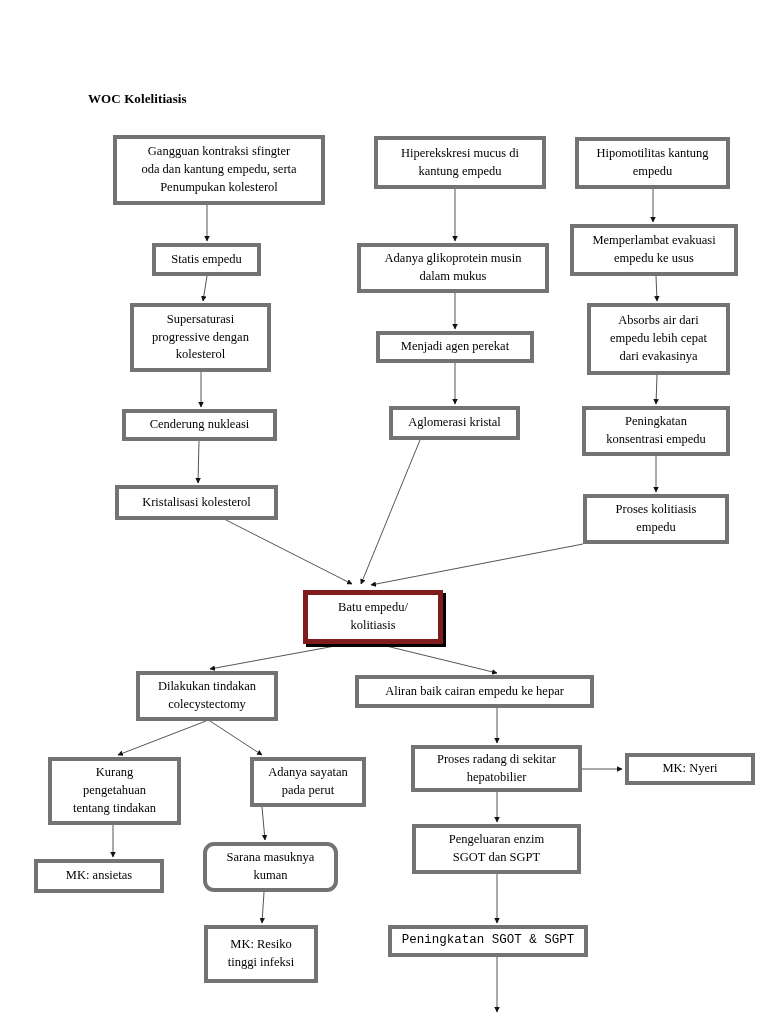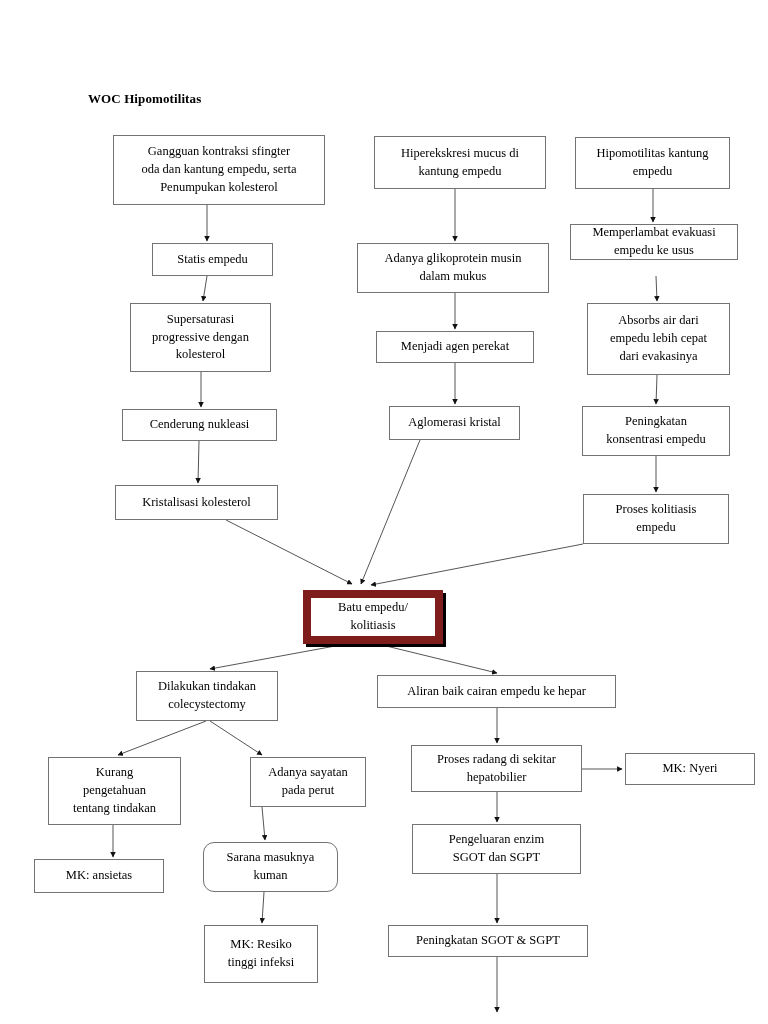--- a/index.html
+++ b/index.html
@@ -30,49 +30,49 @@
     top: 91px;
     font-size: 13px;
     font-weight: bold;
     letter-spacing: 0.1px;
     color: #000000;
     white-space: nowrap;
   }
   .node {
     position: absolute;
     box-sizing: border-box;
-    border: 1px solid #737373;
+    border: 4px solid #737373;
     background: #ffffff;
     color: #000000;
     font-size: 12.5px;
     line-height: 1.42;
     text-align: center;
     display: flex;
     align-items: center;
     justify-content: center;
     padding: 2px 5px;
     z-index: 2;
   }
   .node.thick {
-    border: 8px solid #7f1d1d;
+    border: 5px solid #7f1d1d;
     box-shadow: 3px 3px 0 #000000;
     font-size: 12.5px;
   }
   .node .txt {
     display: block;
     width: 100%;
     white-space: pre-line;
   }
 </style>
 </head>
 <body>
 
 <div id="page">
 
-  <div class="title">WOC Hipomotilitas</div>
+  <div class="title">WOC Kolelitiasis</div>
 
   <svg id="connectors" viewBox="0 0 768 1024" xmlns="http://www.w3.org/2000/svg">
     <defs>
       <marker id="arrowhead" viewBox="0 0 10 10" refX="9" refY="5" markerWidth="5.5" markerHeight="5.5" orient="auto-start-reverse">
         <path d="M 0 0 L 10 5 L 0 10 z" fill="#111111"></path>
       </marker>
     </defs>
     <g id="connector-lines">
         <polyline points="207,205 207,241" fill="none" stroke="#555555" stroke-width="1" marker-end="url(#arrowhead)"></polyline>
         <polyline points="207,276 203,301" fill="none" stroke="#555555" stroke-width="1" marker-end="url(#arrowhead)"></polyline>
@@ -102,21 +102,21 @@
         <polyline points="497,957 497,1012" fill="none" stroke="#555555" stroke-width="1" marker-end="url(#arrowhead)"></polyline>
       </g>
   </svg>
 
   <div id="nodes-layer">
       <div class="node" style="left: 113px; top: 135px; width: 212px; height: 70px;">
         <span class="txt">Gangguan kontraksi sfingter
 oda dan kantung empedu, serta
 Penumpukan kolesterol</span>
       </div>
-      <div class="node" style="left: 152px; top: 243px; width: 121px; height: 33px;">
+      <div class="node" style="left: 152px; top: 243px; width: 109px; height: 33px;">
         <span class="txt">Statis empedu</span>
       </div>
       <div class="node" style="left: 130px; top: 303px; width: 141px; height: 69px;">
         <span class="txt">Supersaturasi
 progressive dengan
 kolesterol</span>
       </div>
       <div class="node" style="left: 122px; top: 409px; width: 155px; height: 32px;">
         <span class="txt">Cenderung nukleasi</span>
       </div>
@@ -134,21 +134,21 @@
       <div class="node" style="left: 376px; top: 331px; width: 158px; height: 32px;">
         <span class="txt">Menjadi agen perekat</span>
       </div>
       <div class="node" style="left: 389px; top: 406px; width: 131px; height: 34px;">
         <span class="txt">Aglomerasi kristal</span>
       </div>
       <div class="node" style="left: 575px; top: 137px; width: 155px; height: 52px;">
         <span class="txt">Hipomotilitas kantung
 empedu</span>
       </div>
-      <div class="node" style="left: 570px; top: 224px; width: 168px; height: 36px;">
+      <div class="node" style="left: 570px; top: 224px; width: 168px; height: 52px;">
         <span class="txt">Memperlambat evakuasi
 empedu ke usus</span>
       </div>
       <div class="node" style="left: 587px; top: 303px; width: 143px; height: 72px;">
         <span class="txt">Absorbs air dari
 empedu lebih cepat
 dari evakasinya</span>
       </div>
       <div class="node" style="left: 582px; top: 406px; width: 148px; height: 50px;">
         <span class="txt">Peningkatan
@@ -159,21 +159,21 @@
 empedu</span>
       </div>
       <div class="node thick" style="left: 303px; top: 590px; width: 140px; height: 54px;">
         <span class="txt">Batu empedu/
 kolitiasis</span>
       </div>
       <div class="node" style="left: 136px; top: 671px; width: 142px; height: 50px;">
         <span class="txt">Dilakukan tindakan
 colecystectomy</span>
       </div>
-      <div class="node" style="left: 377px; top: 675px; width: 239px; height: 33px;">
+      <div class="node" style="left: 355px; top: 675px; width: 239px; height: 33px;">
         <span class="txt">Aliran baik cairan empedu ke hepar</span>
       </div>
       <div class="node" style="left: 48px; top: 757px; width: 133px; height: 68px;">
         <span class="txt">Kurang
 pengetahuan
 tentang tindakan</span>
       </div>
       <div class="node" style="left: 204px; top: 757px; width: 116px; height: 50px; margin-left: 46px;">
         <span class="txt">Adanya sayatan
 pada perut</span>
@@ -193,18 +193,18 @@
         <span class="txt">Proses radang di sekitar
 hepatobilier</span>
       </div>
       <div class="node" style="left: 625px; top: 753px; width: 130px; height: 32px;">
         <span class="txt">MK: Nyeri</span>
       </div>
       <div class="node" style="left: 412px; top: 824px; width: 169px; height: 50px;">
         <span class="txt">Pengeluaran enzim
 SGOT dan SGPT</span>
       </div>
-      <div class="node" style="left: 388px; top: 925px; width: 200px; height: 32px;">
+      <div class="node" style="left: 388px; top: 925px; width: 200px; height: 32px; font-family: Liberation Mono, monospace;">
         <span class="txt">Peningkatan SGOT &amp; SGPT</span>
       </div>
     </div>
 
 </div>
 
 </body></html>

